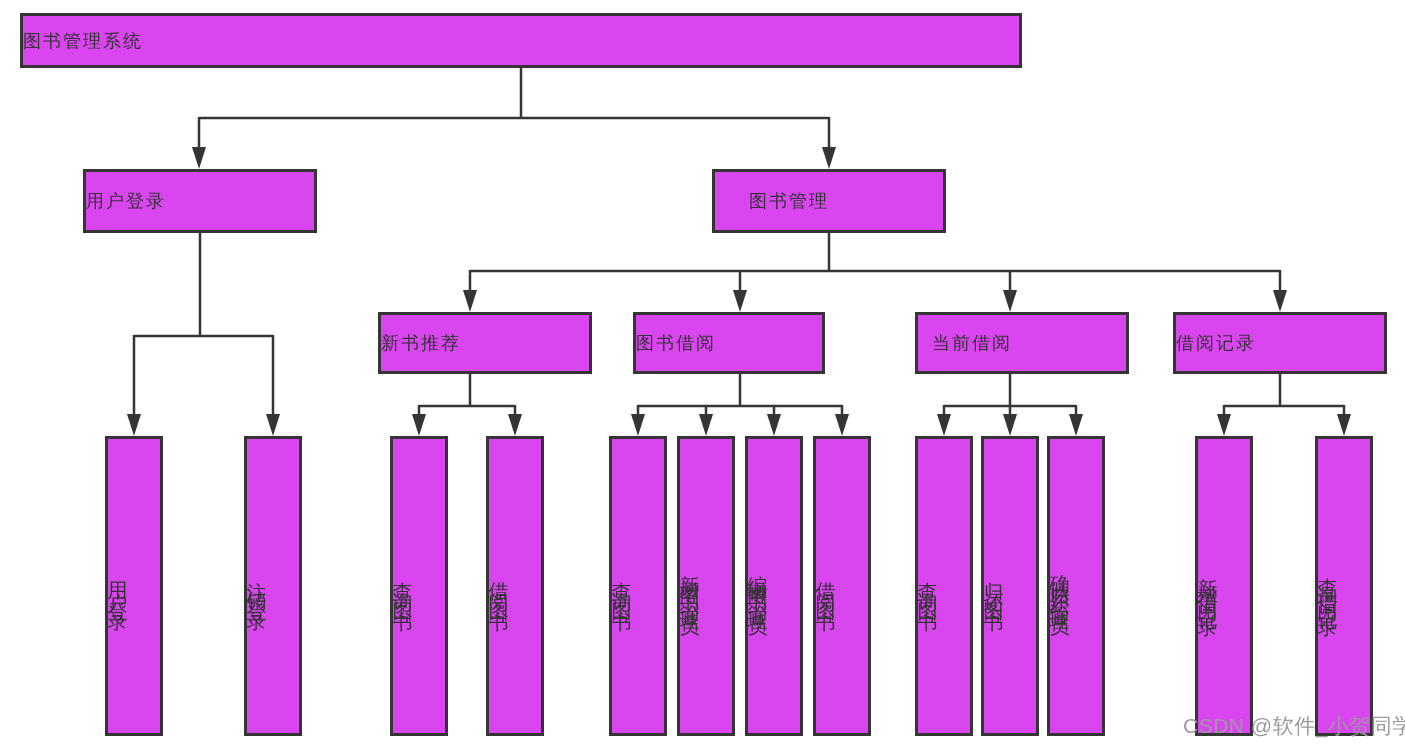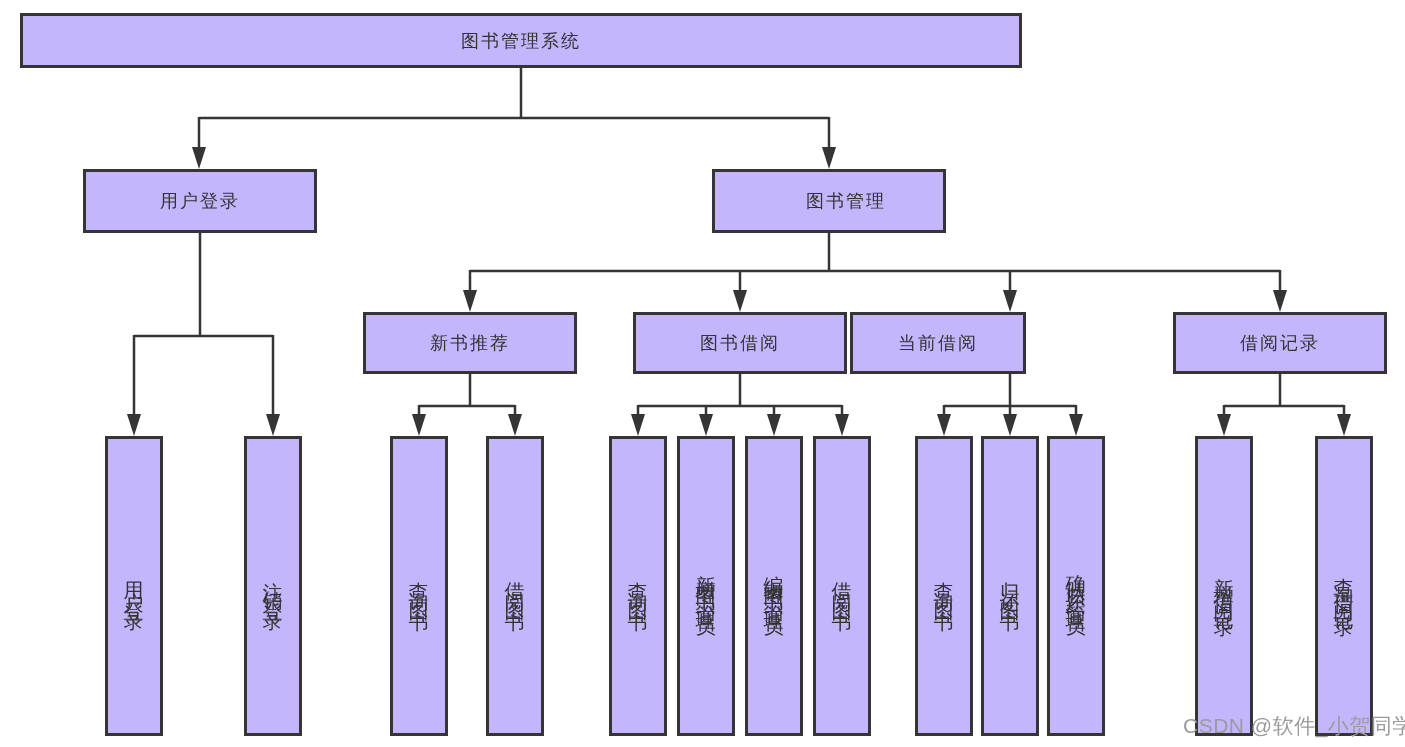--- a/index.html
+++ b/index.html
@@ -14,25 +14,25 @@
   }
   #connectors {
     position: absolute;
     left: 0; top: 0;
     width: 1405px; height: 747px;
     pointer-events: none;
   }
   .box {
     position: absolute;
     box-sizing: border-box;
-    background: #c4b5fd;
+    background: #d946ef;
     border: 3px solid #353535;
     display: flex;
     align-items: center;
-    justify-content: center;
+    justify-content: flex-start;
     z-index: 2;
   }
   .hlabel {
     font-size: 18px;
     letter-spacing: 2px;
     white-space: nowrap;
   }
   .leaf { top: 436px; width: 58px; height: 300px; }
   .vlabel {
     writing-mode: vertical-rl;
@@ -133,27 +133,27 @@
     <span class="hlabel">图书管理系统</span>
   </div>
 
   <div class="box" style="left:83px; top:169px; width:234px; height:64px;">
     <span class="hlabel">用户登录</span>
   </div>
   <div class="box" style="left:712px; top:169px; width:234px; height:64px;padding-left:34px;">
     <span class="hlabel">图书管理</span>
   </div>
 
-  <div class="box" style="left:363px; top:312px; width:214px; height:62px;">
+  <div class="box" style="left:378px; top:312px; width:214px; height:62px;">
     <span class="hlabel">新书推荐</span>
   </div>
-  <div class="box" style="left:633px; top:312px; width:214px; height:62px;">
+  <div class="box" style="left:633px; top:312px; width:192px; height:62px;">
     <span class="hlabel">图书借阅</span>
   </div>
-  <div class="box" style="left:850px; top:312px; width:176px; height:62px;">
+  <div class="box" style="left:915px; top:312px; width:214px; height:62px;padding-left:14px;">
     <span class="hlabel">当前借阅</span>
   </div>
   <div class="box" style="left:1173px; top:312px; width:214px; height:62px;">
     <span class="hlabel">借阅记录</span>
   </div>
 
   <div class="box leaf" style="left:105px;">
     <span class="vlabel">用户登录</span>
   </div>
   <div class="box leaf" style="left:244px;">

